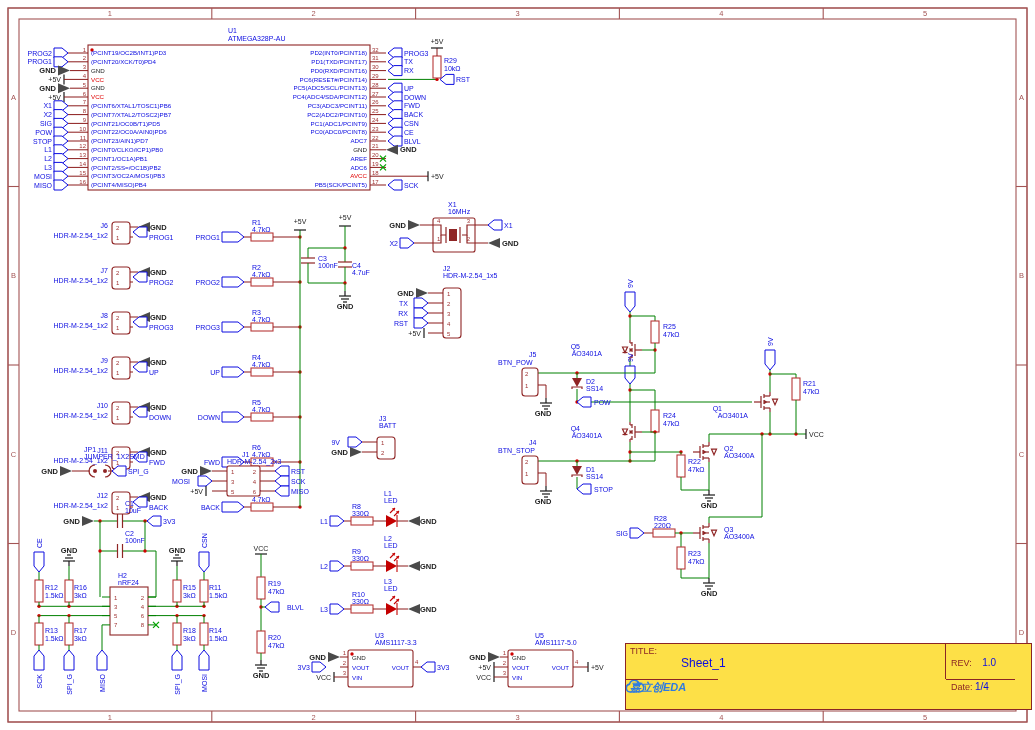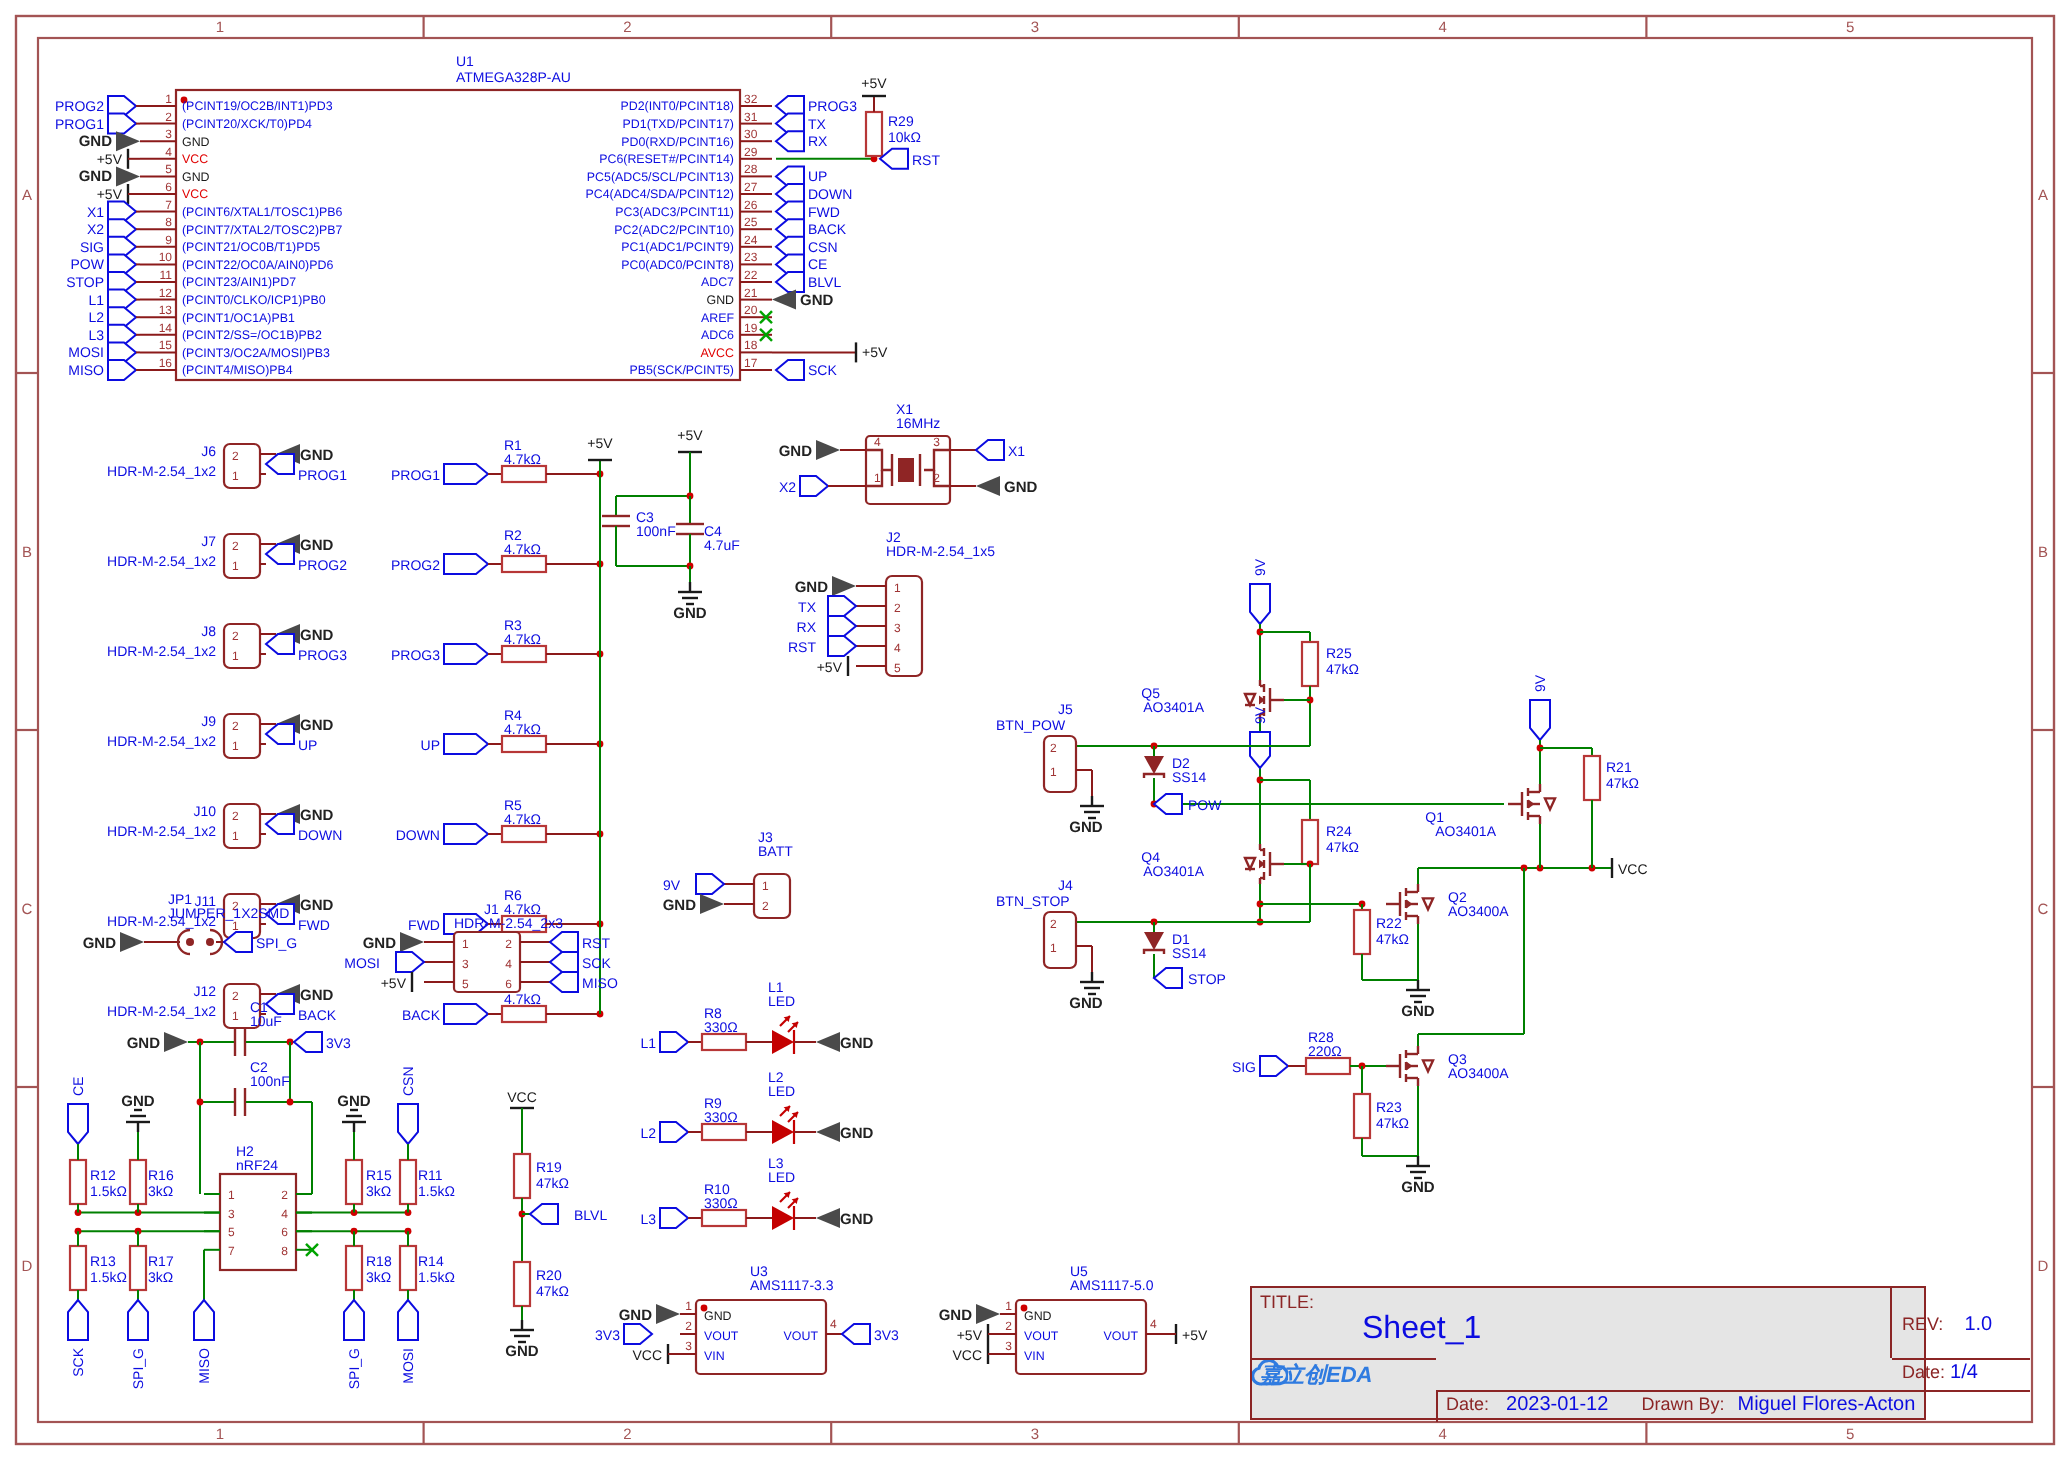--- a/index.html
+++ b/index.html
@@ -21,21 +21,21 @@
   .ledl{stroke:#c40000;stroke-width:1.1;fill:none}
   text.b{fill:#0c0ce0;font-size:7px}
   text.bs{fill:#0c0ce0;font-size:6.2px}
   text.k{fill:#1a1a1a;font-size:7px}
   text.ks{fill:#1a1a1a;font-size:6.2px}
   text.r{fill:#e00000;font-size:6.2px}
   text.g{fill:#222;font-size:7.5px;font-weight:bold}
   text.pn{fill:#a03535;font-size:6px}
   text.fr{fill:#a35454;font-size:7.5px}
   
-  .tb{position:absolute;left:625px;top:643px;width:338px;height:67px;border:1px solid #8b2525;box-sizing:border-box;background:#e5e5e5;z-index:5}
+  .tb{position:absolute;left:625px;top:643px;width:407px;height:67px;border:1px solid #8b2525;box-sizing:border-box;background:#fde047;z-index:5}
   .tb .cell{position:absolute;box-sizing:border-box;color:#8b2525;font-size:9px}
   .tb .lab{color:#8b2525;font-size:9px}
   .tb .val{color:#0c0ce0;font-size:10px}
   .tb-title-row{left:0;top:0;width:320px;height:35px;border-right:1px solid #8b2525}
   .tb-rev{left:320px;top:0;width:69px;height:35px}
   .tb-sheet{left:320px;top:35px;width:69px;height:16px;border-top:1px solid #8b2525}
   .tb-logo{left:0;top:35px;width:92px;height:32px;border-top:1px solid #8b2525;display:flex;align-items:flex-start;padding-left:4px}
   .tb-company{left:92px;top:35px;width:228px;height:16px;border-top:1px solid #8b2525;border-left:1px solid #8b2525}
   .tb-date{left:92px;top:51px;width:297px;height:16px;border-top:1px solid #8b2525;border-left:1px solid #8b2525}
   .logo-txt{color:#2f7be0;font-weight:bold;font-size:11px;font-style:italic;white-space:nowrap}
@@ -1007,38 +1007,30 @@
         <text x="709" y="596" class="g" text-anchor="middle">GND</text>
         <line x1="709" y1="523" x2="709" y2="517" class="w"></line>
         <line x1="709" y1="517" x2="762" y2="517" class="w"></line>
         <line x1="762" y1="434" x2="762" y2="517" class="w"></line>
       </g>
     </svg>
 
   <div class="tb">
     <div class="cell tb-title-row">
       <div class="pad2"><span class="lab">TITLE:</span></div>
-      <div style="position:absolute;left:55px;top:12px;font-size:16px" class="val">Sheet_1</div>
+      <div style="position:absolute;left:55px;top:12px;font-size:12px" class="val">Sheet_1</div>
     </div>
     <div class="cell tb-rev">
       <div style="position:absolute;left:5px;top:13px"><span class="lab">REV:</span>
       <span class="val" style="margin-left:8px">1.0</span></div>
     </div>
     <div class="cell tb-sheet">
       <div style="position:absolute;left:5px;top:1px"><span class="lab">Date:</span>
       <span class="val">1/4</span></div>
     </div>
     <div class="cell tb-logo">
       <svg width="18" height="14" viewBox="0 0 18 14">
         <path d="M4,12 a4,4 0 0 1 -0.5,-7.9 A5,5 0 0 1 13,3.4 a4,4 0 0 1 1,8.4 z" fill="none" stroke="#2f7be0" stroke-width="1.6"></path>
       </svg>
       <span class="logo-txt">嘉立创EDA</span>
     </div>
-    <div class="cell tb-date">
-      <div style="position:absolute;left:4px;top:1px">
-        <span class="lab">Date:</span>
-        <span class="val" style="margin-left:6px">2023-01-12</span>
-        <span class="lab" style="margin-left:14px">Drawn By:</span>
-        <span class="val" style="margin-left:4px">Miguel Flores-Acton</span>
-      </div>
-    </div>
   </div>
 </div>
 
 </body></html>

